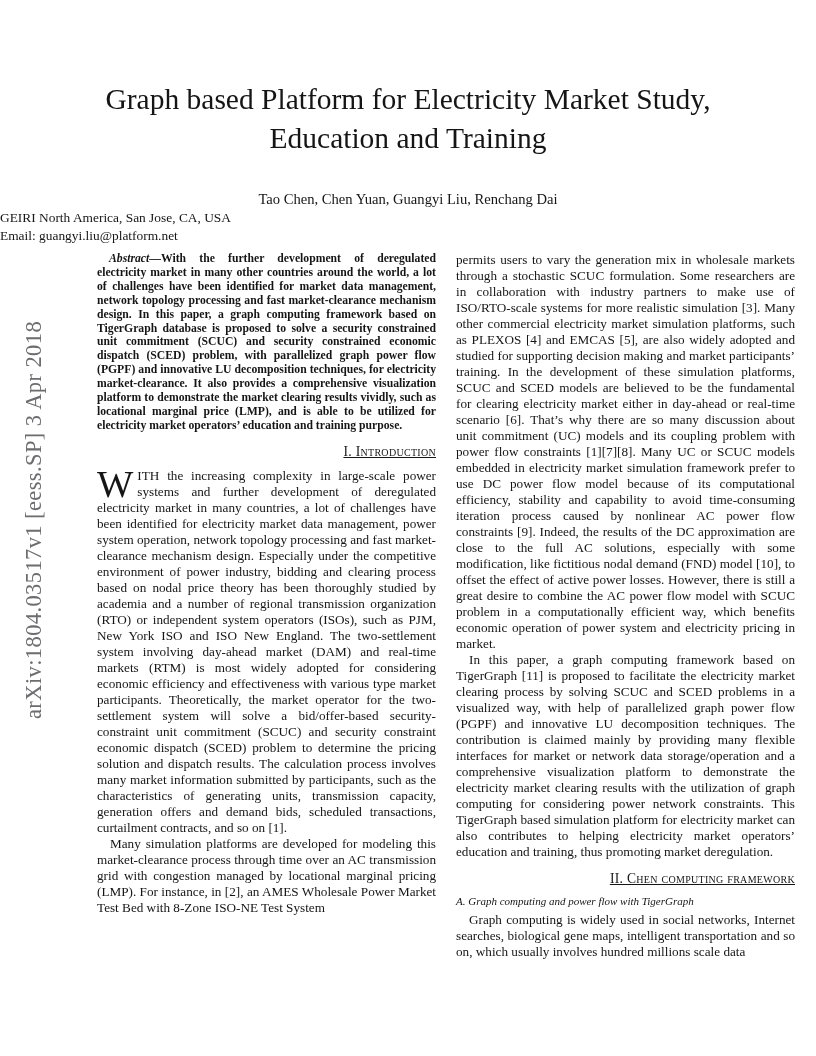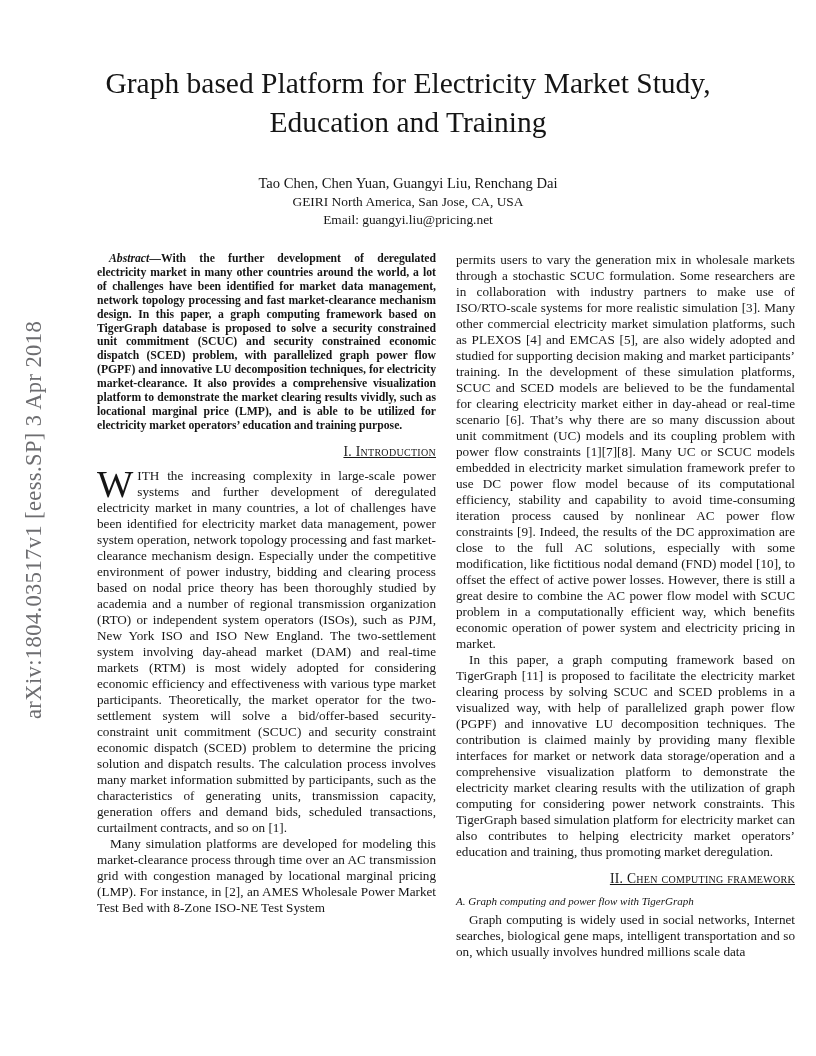--- a/index.html
+++ b/index.html
@@ -21,35 +21,35 @@
     text-align:center;
     transform:rotate(-90deg);
     transform-origin:center center;
     font-size:22.5px;
     color:#6d6d70;
     letter-spacing:0.4px;
     white-space:nowrap;
   }
   .title {
     margin:0 auto;
-    padding-top:64px;
+    padding-top:80px;
     width:724px;
     text-align:center;
     font-size:29.5px;
     line-height:39px;
     font-weight:normal;
   }
   .authors {
     margin-top:32px;
     text-align:center;
     font-size:14.6px;
     line-height:18.5px;
   }
   .affiliation, .email {
-    text-align:center;
+    text-align:left;
     font-size:13.4px;
     line-height:18.5px;
   }
   .columns {
     position:absolute;
     left:57px; top:252px;
     width:702px;
     display:flex;
     column-gap:20px;
     margin-left:40px;
@@ -103,21 +103,21 @@
 <div class="page">
 
   <div class="arxiv-stamp">arXiv:1804.03517v1  [eess.SP]  3 Apr 2018</div>
 
   <h1 class="title">Graph based Platform for Electricity Market Study, Education and Training</h1>
 
   <div class="authors">Tao Chen, Chen Yuan, Guangyi Liu, Renchang Dai</div>
 
   <div class="affiliation">GEIRI North America, San Jose, CA, USA</div>
 
-  <div class="email">Email: guangyi.liu@pricing.net</div>
+  <div class="email">Email: guangyi.liu@platform.net</div>
 
   <div class="columns">
 
     <div class="col">
       <p class="abstract">
         <span class="ab-label">Abstract</span><span>—With the further development of deregulated electricity market in many other countries around the world, a lot of challenges have been identified for market data management, network topology processing and fast market-clearance mechanism design. In this paper, a graph computing framework based on TigerGraph database is proposed to solve a security constrained unit commitment (SCUC) and security constrained economic dispatch (SCED) problem, with parallelized graph power flow (PGPF) and innovative LU decomposition techniques, for electricity market-clearance. It also provides a comprehensive visualization platform to demonstrate the market clearing results vividly, such as locational marginal price (LMP), and is able to be utilized for electricity market operators’ education and training purpose.</span>
       </p>
 
       <h2 class="sec-heading">I. Introduction</h2>
 

